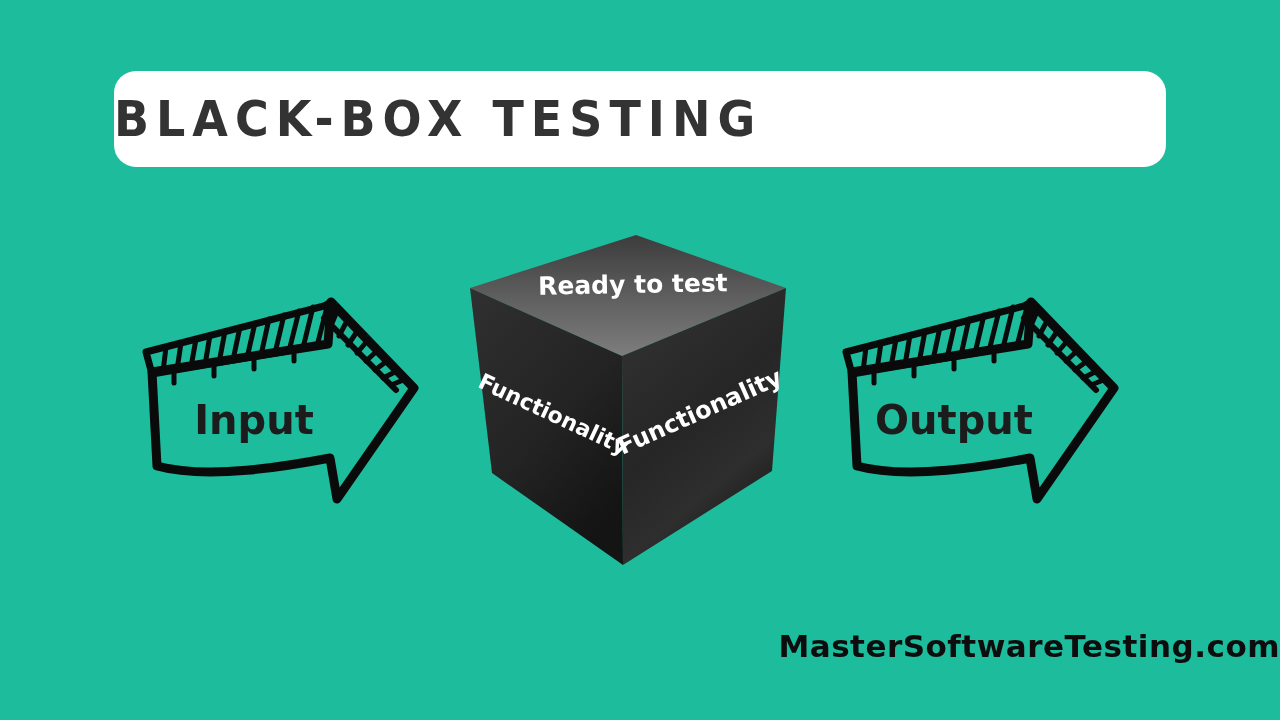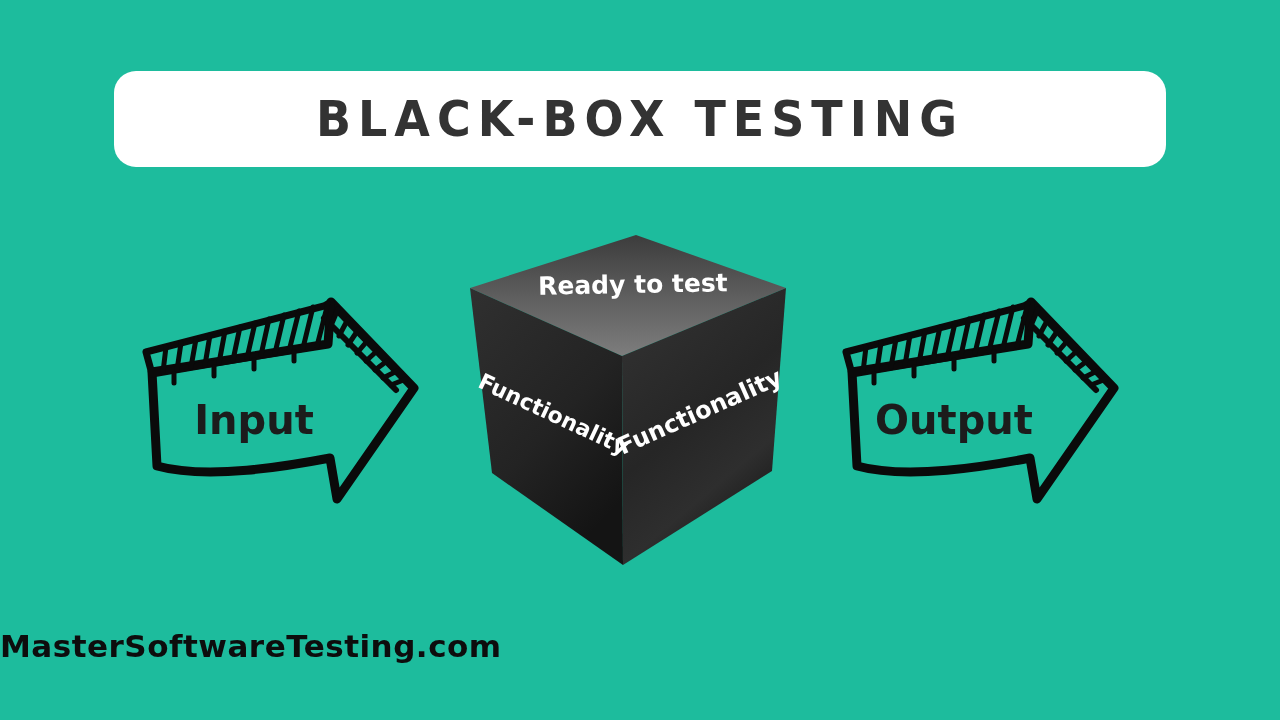--- a/index.html
+++ b/index.html
@@ -8,32 +8,32 @@
     background:#1dbc9d;
     font-family:"DejaVu Sans","Liberation Sans",sans-serif;
     overflow:hidden;position:relative;
   }
   .stage{position:absolute;inset:0;width:1280px;height:720px;}
 
   
   .banner{
     position:absolute;left:114px;top:71px;width:1052px;height:96px;
     background:#ffffff;border-radius:22px;
-    display:flex;align-items:center;justify-content:center;
+    display:flex;align-items:center;justify-content:flex-start;
   }
   .banner-title{
     font-size:46px;font-weight:900;color:#333333;
     letter-spacing:7px;white-space:nowrap;
     transform:scaleY(1.08);
   }
 
   
   .footer{
     position:absolute;left:0;top:628px;width:1280px;
-    text-align:left;
+    text-align:right;
   }
   .footer-text{
     font-size:31px;font-weight:bold;color:#0d0d0d;letter-spacing:0.5px;
   }
 
   
   svg.cube-svg{position:absolute;left:0;top:0;width:1280px;height:720px;}
   svg.arrow-svg{position:absolute;width:290px;height:215px;overflow:visible;}
   #arrow-input{left:138px;top:290px;}
   #arrow-output{left:838px;top:290px;}

